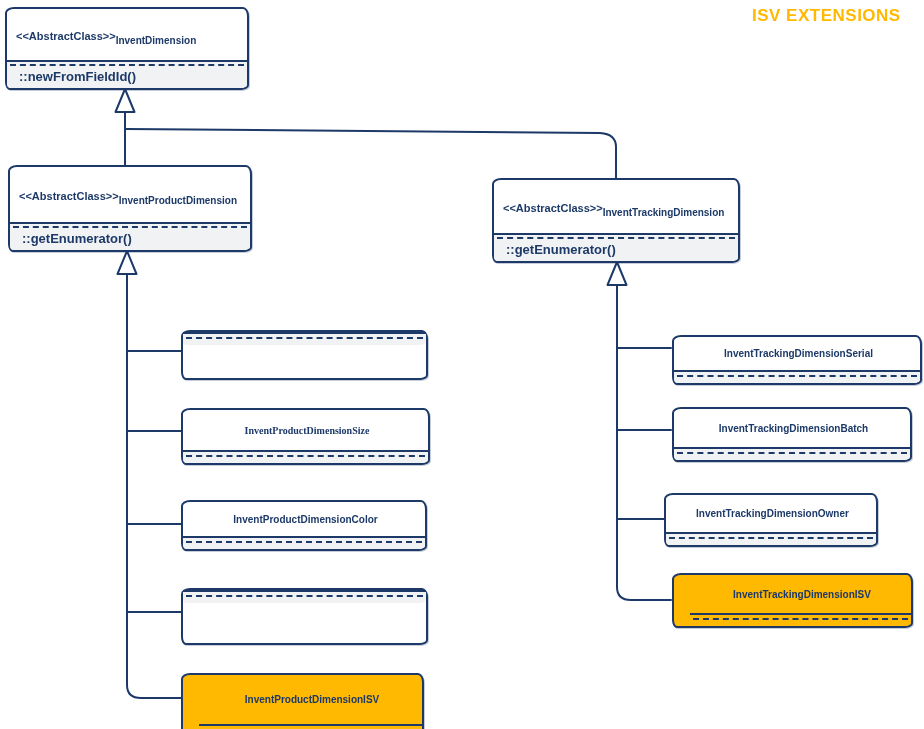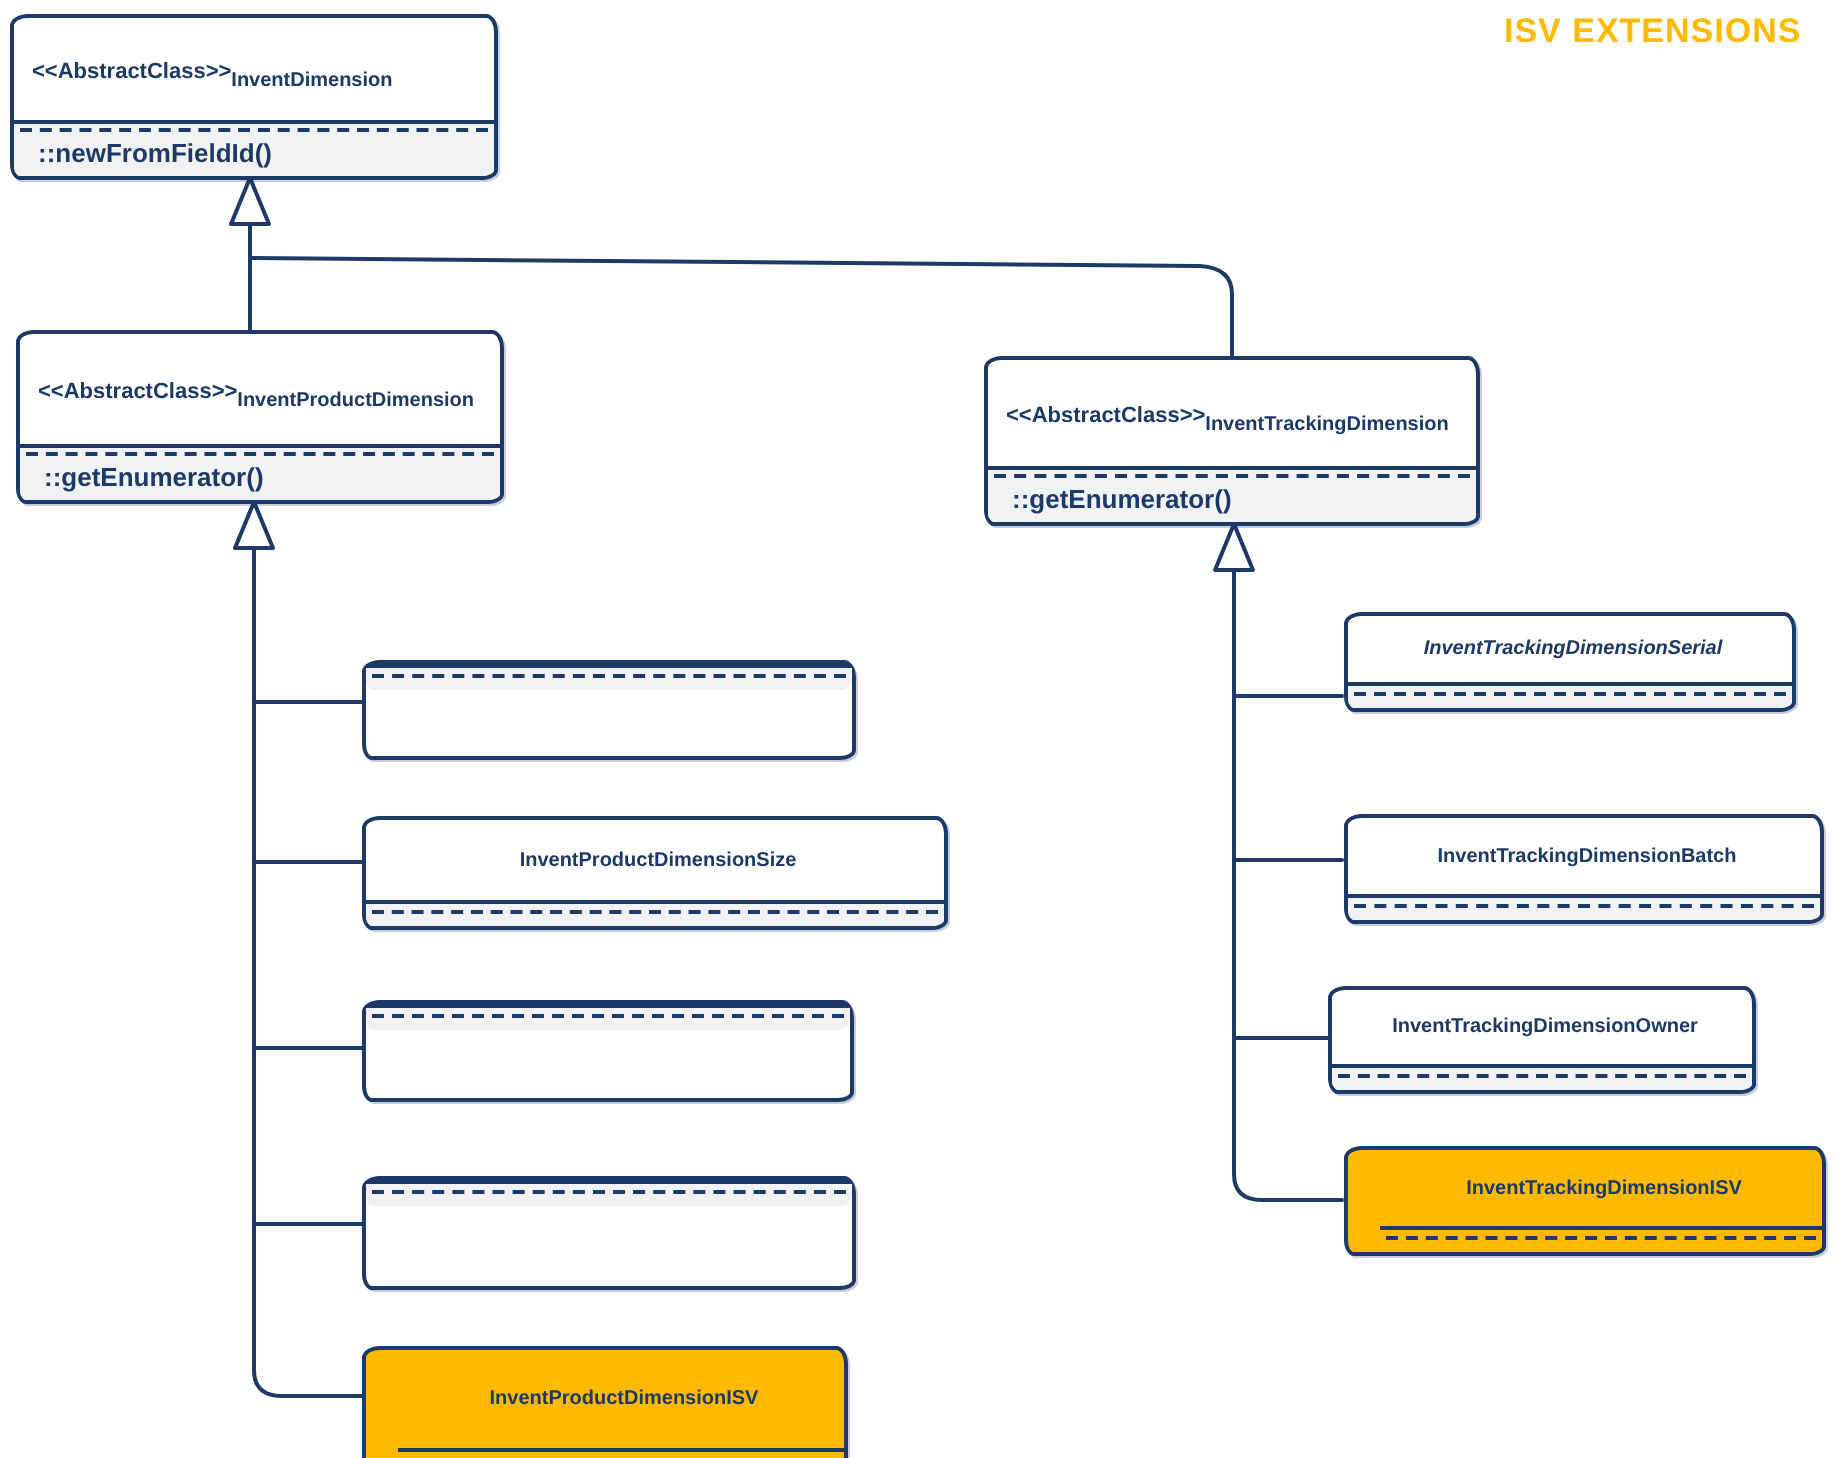--- a/index.html
+++ b/index.html
@@ -122,43 +122,46 @@
     </div>
     <div class="uml-methods">
       <span>::getEnumerator()</span>
     </div>
   </div>
 
   <div class="uml-box child" style="left:181px;top:330px;width:247px;height:50px;">
     <div class="uml-strip"></div>
   </div>
 
-  <div class="uml-box child" style="left:181px;top:408px;width:293px;height:57px;">
+  <div class="uml-box child" style="left:181px;top:408px;width:249px;height:57px;font-family:Liberation Serif, serif;">
     <div class="uml-head">
       <div class="cname">InventProductDimensionSize</div>
     </div>
     <div class="uml-strip"></div>
   </div>
 
   <div class="uml-box child" style="left:181px;top:500px;width:246px;height:51px;">
+    <div class="uml-head">
+      <div class="cname">InventProductDimensionColor</div>
+    </div>
     <div class="uml-strip"></div>
   </div>
 
   <div class="uml-box child" style="left:181px;top:588px;width:247px;height:57px;">
     <div class="uml-strip"></div>
   </div>
 
   <div class="uml-box child gold" style="left:181px;top:673px;width:243px;height:66px;">
     <div class="uml-head">
       <div class="cname">InventProductDimensionISV</div>
     </div>
     <div class="uml-strip"></div>
   </div>
 
-  <div class="uml-box child" style="left:672px;top:306px;width:226px;height:50px;font-style:italic;">
+  <div class="uml-box child" style="left:672px;top:335px;width:250px;height:50px;">
     <div class="uml-head">
       <div class="cname">InventTrackingDimensionSerial</div>
     </div>
     <div class="uml-strip"></div>
   </div>
 
   <div class="uml-box child" style="left:672px;top:407px;width:240px;height:55px;">
     <div class="uml-head">
       <div class="cname">InventTrackingDimensionBatch</div>
     </div>

